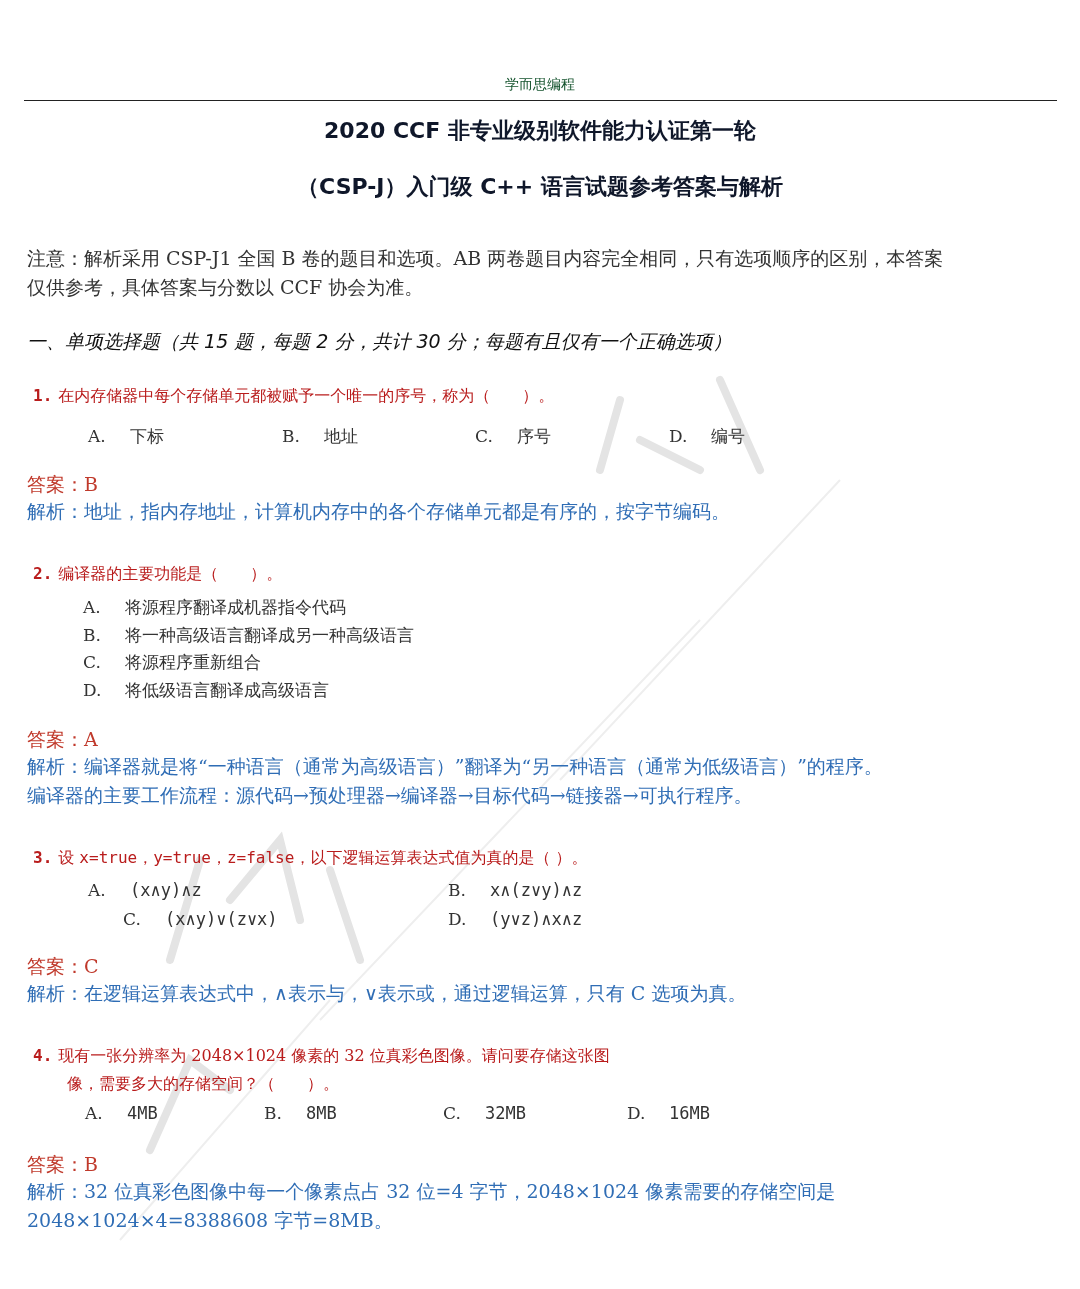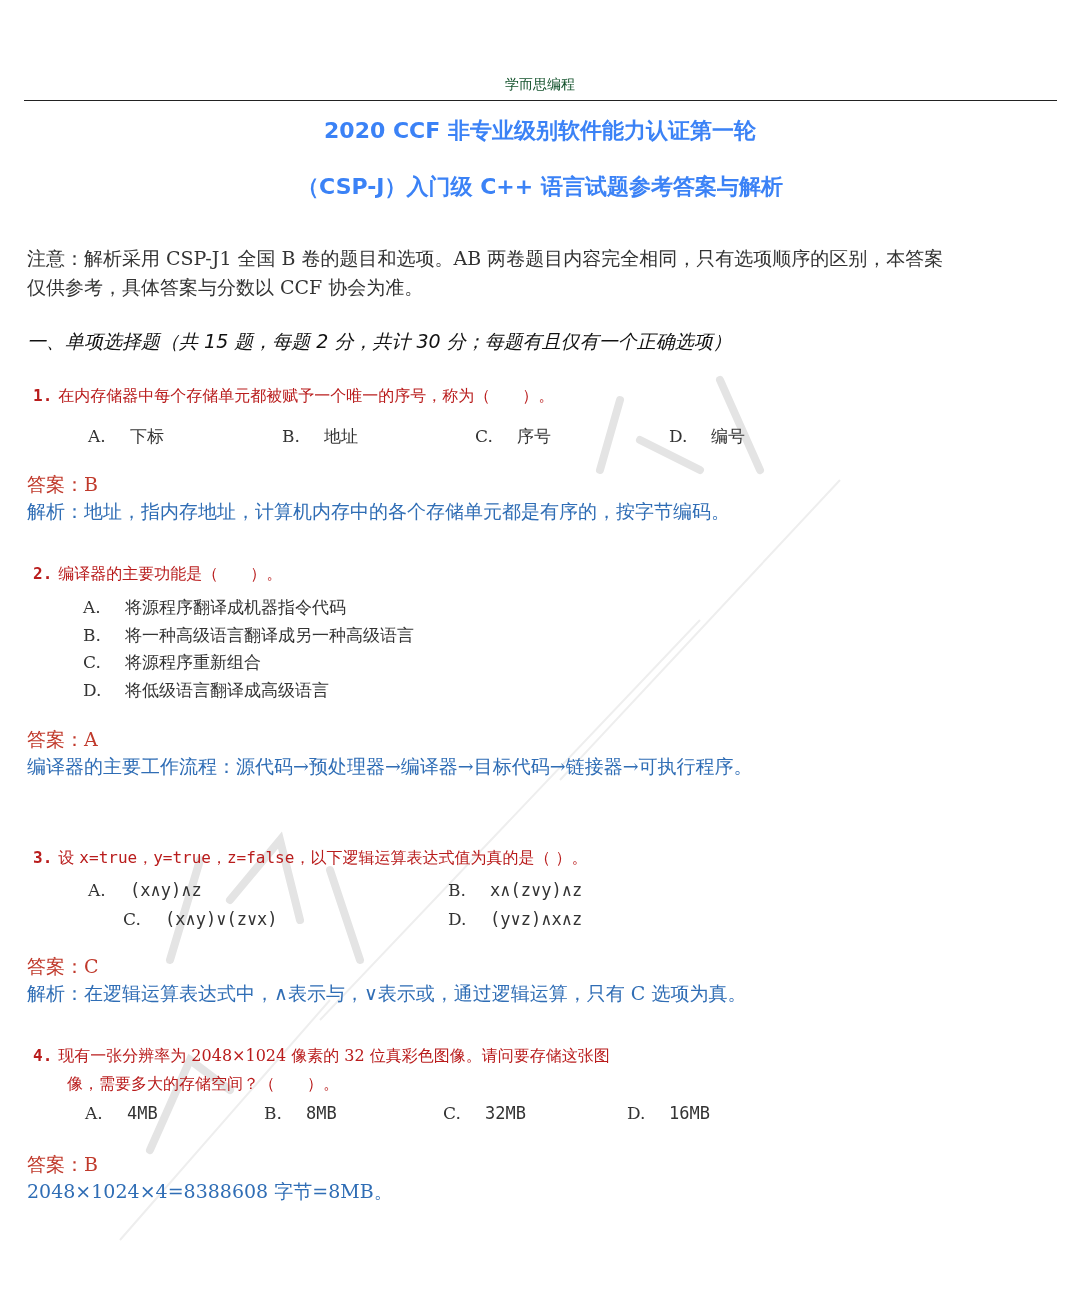--- a/index.html
+++ b/index.html
@@ -2,21 +2,21 @@
 <html><head>
   <meta charset="utf-8">
   <style>
     html, body { margin: 0; padding: 0; background: #ffffff; }
     body { width: 1080px; height: 1289px; position: relative; overflow: hidden;
            font-family: "DejaVu Serif", "Liberation Serif", serif; color: #222; }
     .header { position: absolute; left: 0; top: 76px; width: 1080px; text-align: center;
               font-family: "DejaVu Sans", sans-serif; font-size: 14px; color: #14532d; }
     .rule { position: absolute; left: 24px; top: 100px; width: 1033px; height: 0; border-top: 1.5px solid #222; }
     .title { position: absolute; left: 0; width: 1080px; text-align: center;
-             font-family: "DejaVu Sans", sans-serif; font-weight: bold; font-size: 22px; color: #3b82f6; }
+             font-family: "DejaVu Sans", sans-serif; font-weight: bold; font-size: 22px; color: #0f172a; }
     .t1 { top: 116px; }
     .t2 { top: 172px; }
     .note { position: absolute; left: 27px; top: 244px; width: 1030px; font-size: 19px; line-height: 29px; color: #333; }
     .section { position: absolute; left: 27px; top: 329px; font-family: "DejaVu Sans", sans-serif; font-size: 19px; color: #111; font-style: italic; }
     .q { position: absolute; left: 33px; font-size: 16px; color: #b91c1c; }
     .q .num { font-family: "DejaVu Sans Mono", monospace; font-weight: bold; margin-right: 6px; }
     .opt { position: absolute; font-size: 17px; color: #333; }
     .opt .letter { display: inline-block; width: 42px; }
     .code { font-family: "DejaVu Sans Mono", monospace; }
     .ans { position: absolute; left: 27px; font-size: 19px; color: #c0392b; }
@@ -64,20 +64,21 @@
 
 <div class="q" style="top:564px;">
   <span class="num">2.</span><span>编译器的主要功能是（　　）。</span>
 </div>
 <div class="opt" style="left:83px;top:596px;"><span class="letter">A.</span><span>将源程序翻译成机器指令代码</span></div>
 <div class="opt" style="left:83px;top:624px;"><span class="letter">B.</span><span>将一种高级语言翻译成另一种高级语言</span></div>
 <div class="opt" style="left:83px;top:651px;"><span class="letter">C.</span><span>将源程序重新组合</span></div>
 <div class="opt" style="left:83px;top:679px;"><span class="letter">D.</span><span>将低级语言翻译成高级语言</span></div>
 <div class="ans" style="top:727px;">答案：A</div>
 <div class="exp" style="top:752px;">
+  <div>解析：编译器就是将“一种语言（通常为高级语言）”翻译为“另一种语言（通常为低级语言）”的程序。</div>
   <div>编译器的主要工作流程：源代码→预处理器→编译器→目标代码→链接器→可执行程序。</div>
 </div>
 
 <div class="q" style="top:848px;">
   <span class="num">3.</span><span>设 </span><span class="code">x=true，y=true，z=false，</span><span>以下逻辑运算表达式值为真的是（ ）。</span>
 </div>
 <div class="opt" style="left:88px;top:880px;"><span class="letter">A.</span><span class="code">(x∧y)∧z</span></div>
 <div class="opt" style="left:448px;top:880px;"><span class="letter">B.</span><span class="code">x∧(z∨y)∧z</span></div>
 <div class="opt" style="left:88px;top:909px;margin-left:35px;"><span class="letter">C.</span><span class="code">(x∧y)∨(z∨x)</span></div>
 <div class="opt" style="left:448px;top:909px;"><span class="letter">D.</span><span class="code">(y∨z)∧x∧z</span></div>
@@ -89,14 +90,15 @@
 <div class="q" style="top:1046px;">
   <span class="num">4.</span><span>现有一张分辨率为 2048×1024 像素的 32 位真彩色图像。请问要存储这张图</span>
 </div>
 <div class="q" style="top:1074px;left:67px;">像，需要多大的存储空间？（　　）。</div>
 <div class="opt" style="left:85px;top:1103px;"><span class="letter">A.</span><span class="code">4MB</span></div>
 <div class="opt" style="left:264px;top:1103px;"><span class="letter">B.</span><span class="code">8MB</span></div>
 <div class="opt" style="left:443px;top:1103px;"><span class="letter">C.</span><span class="code">32MB</span></div>
 <div class="opt" style="left:627px;top:1103px;"><span class="letter">D.</span><span class="code">16MB</span></div>
 <div class="ans" style="top:1152px;">答案：B</div>
 <div class="exp" style="top:1177px;">
+  <div>解析：32 位真彩色图像中每一个像素点占 32 位=4 字节，2048×1024 像素需要的存储空间是</div>
   <div>2048×1024×4=8388608 字节=8MB。</div>
 </div>
 
 </body></html>

